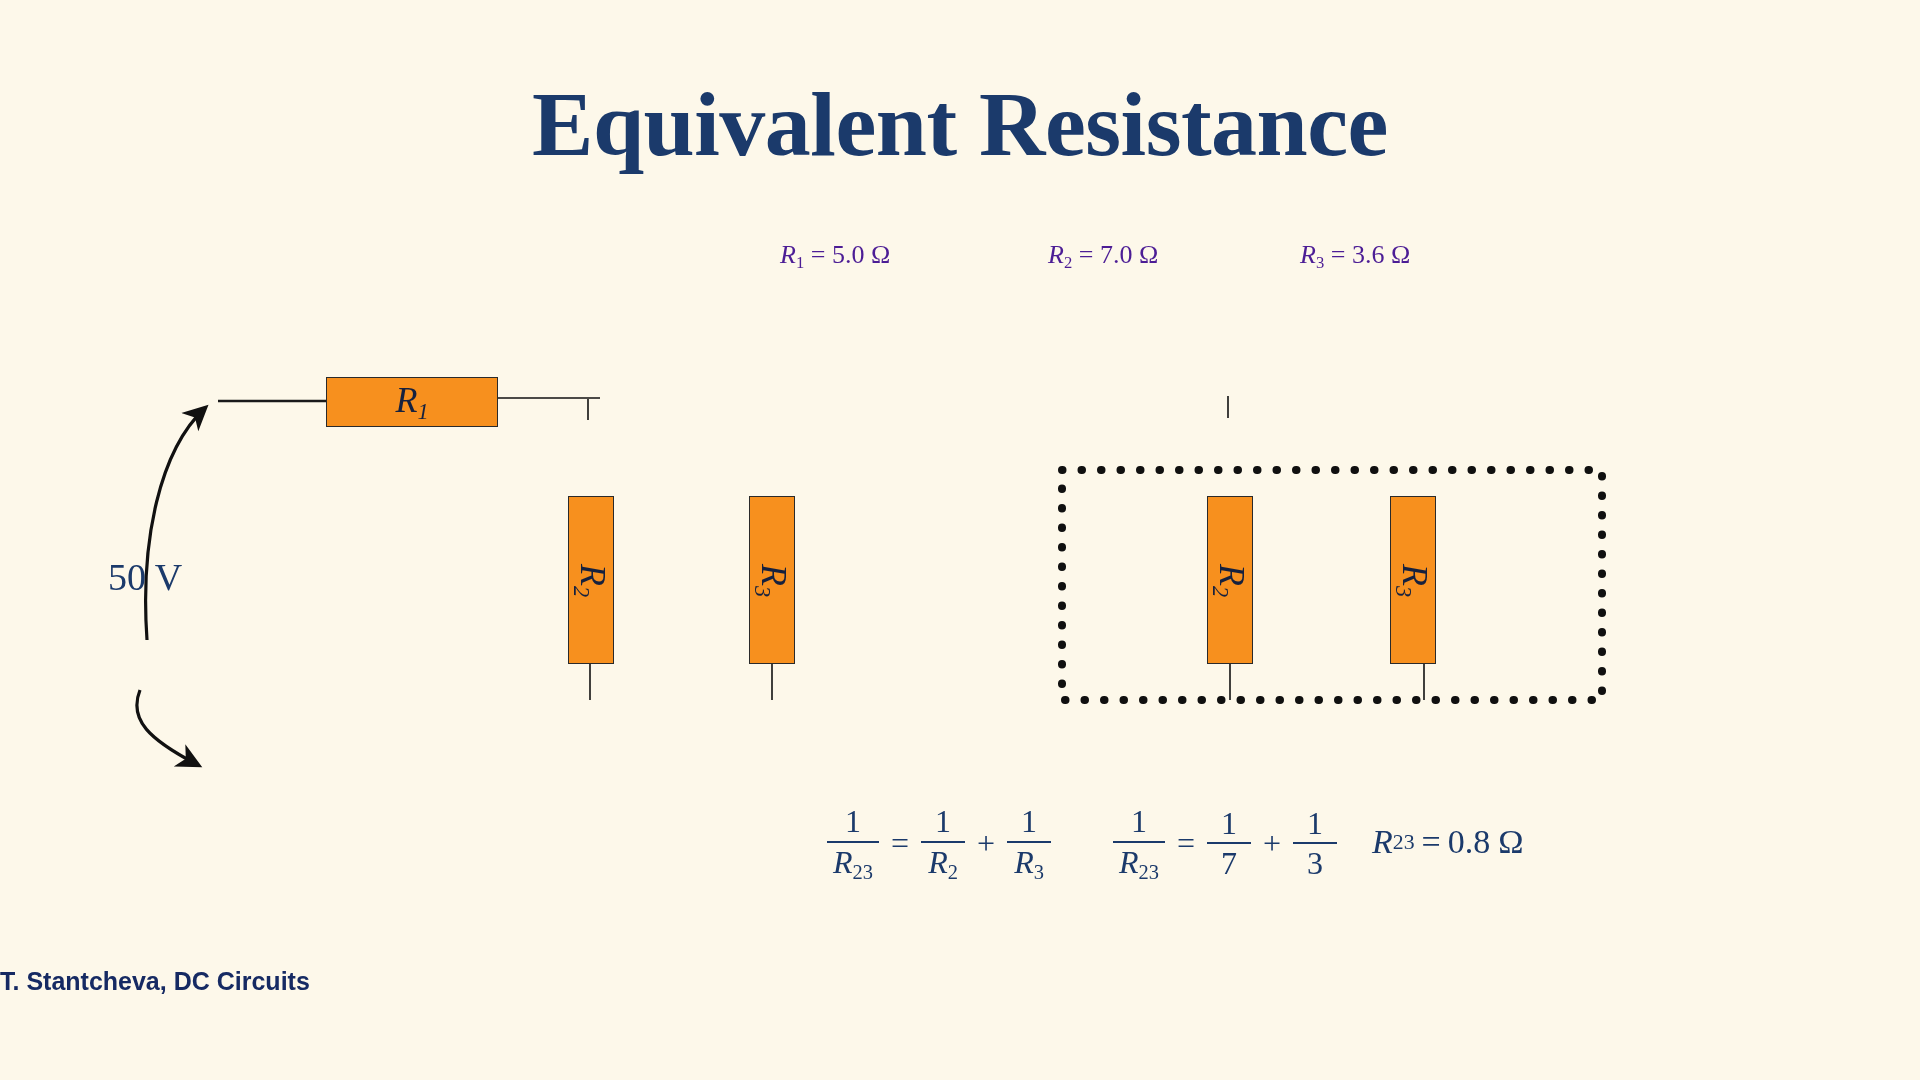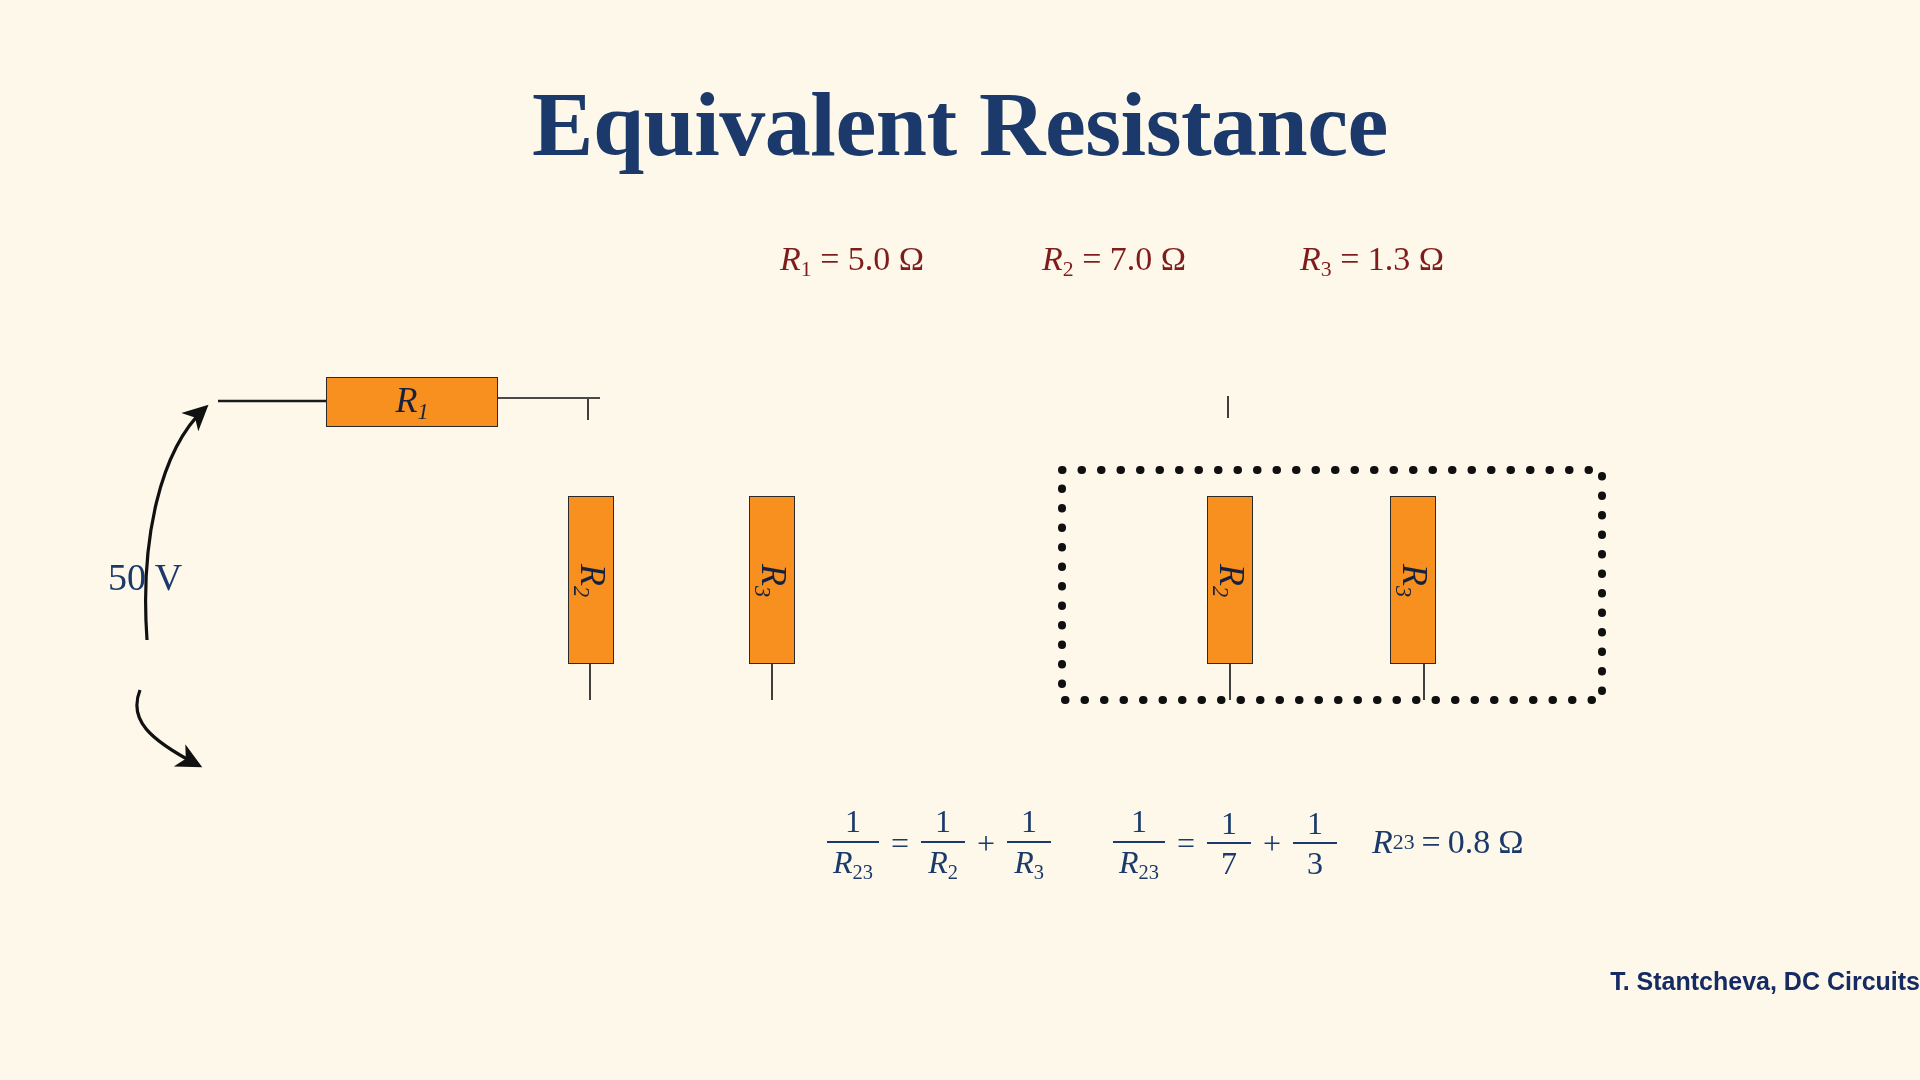--- a/index.html
+++ b/index.html
@@ -55,26 +55,26 @@
     position: absolute;
     top: 240px;
     left: 770px;
     width: 720px;
     height: 46px;
   }
   .rval {
     position: absolute;
     top: 0;
     font-family: "Liberation Serif", "DejaVu Serif", serif;
-    font-size: 34px;
-    color: #7f1d1d;
+    font-size: 26px;
+    color: #4c1d95;
     white-space: nowrap;
   }
   .rval.v1 { left: 10px; }
-  .rval.v2 { left: 272px; }
+  .rval.v2 { left: 278px; }
   .rval.v3 { left: 530px; }
   .mitalic {
     font-style: italic;
     font-family: "Liberation Serif", "DejaVu Serif", serif;
   }
   .msub-up {
     font-size: 0.64em;
     vertical-align: -0.28em;
     font-style: normal;
   }
@@ -211,21 +211,21 @@
     margin: 0 7px;
     font-style: normal;
   }
 
   
   .footer {
     position: absolute;
     top: 967px;
     left: 0;
     width: 1920px;
-    text-align: right;
+    text-align: left;
     font-family: "Liberation Sans", sans-serif;
     font-weight: bold;
     font-size: 25px;
     color: #162A63;
     white-space: nowrap;
   }
 </style>
 </head>
 <body>
 
@@ -243,21 +243,21 @@
     </div>
     <div class="rval v2">
       <span class="mitalic">R</span><span class="msub-up">2</span>
       <span>=</span>
       <span>7.0</span>
       <span>Ω</span>
     </div>
     <div class="rval v3">
       <span class="mitalic">R</span><span class="msub-up">3</span>
       <span>=</span>
-      <span>1.3</span>
+      <span>3.6</span>
       <span>Ω</span>
     </div>
   </div>
 
   <svg id="circuits" viewBox="0 0 1920 1080">
     <defs>
       <filter id="rough" x="-12%" y="-60%" width="124%" height="220%">
         <feTurbulence type="fractalNoise" baseFrequency="0.75 0.55" numOctaves="4" seed="7" result="noise"></feTurbulence>
         <feDisplacementMap in="SourceGraphic" in2="noise" scale="4.5" xChannelSelector="R" yChannelSelector="G"></feDisplacementMap>
       </filter>

